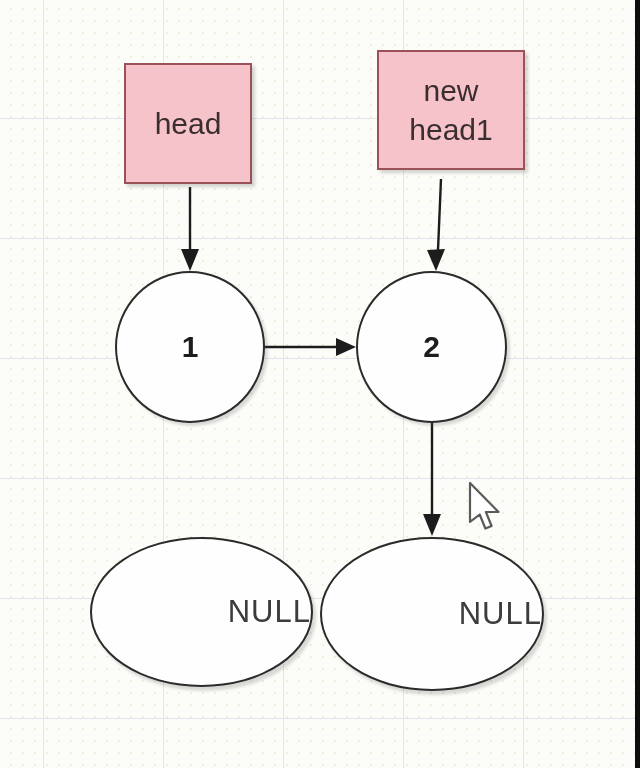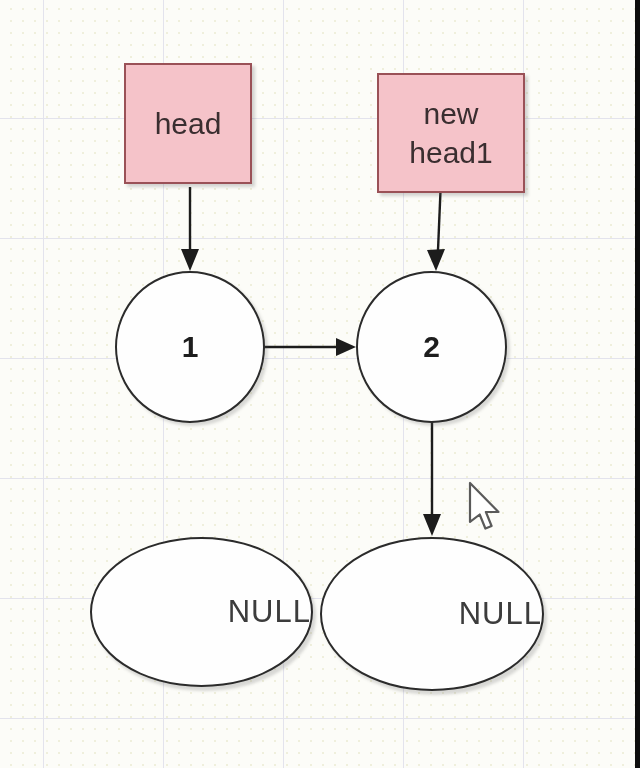--- a/index.html
+++ b/index.html
@@ -19,21 +19,21 @@
   }
   .pointer-box{
     position:absolute;display:flex;align-items:center;justify-content:center;
     background:var(--box-fill,#f5c3c9);
     border:2px solid var(--box-stroke,#9a5157);
     box-shadow:3px 3px 3px rgba(90,90,90,0.25);
     color:var(--box-text,#3a2e30);
     font-size:30px;line-height:1.3;text-align:center;
   }
   .box-head{left:124px;top:63px;width:124px;height:117px;}
-  .box-newhead1{left:377px;top:73px;width:124px;height:116px;padding:0 10px;box-sizing:content-box;}
+  .box-newhead1{left:377px;top:50px;width:124px;height:116px;padding:0 10px;box-sizing:content-box;}
   .node-circle{
     position:absolute;display:flex;align-items:center;justify-content:center;
     background:var(--shape-fill,#fefefe);
     border:2.5px solid var(--shape-stroke,#2b2b2b);
     border-radius:50%;
     box-shadow:3px 3px 3px rgba(90,90,90,0.22);
     color:var(--node-text,#1d1d1d);
     font-size:30px;font-weight:bold;
   }
   .node-1{left:115px;top:271px;width:146px;height:148px;}

